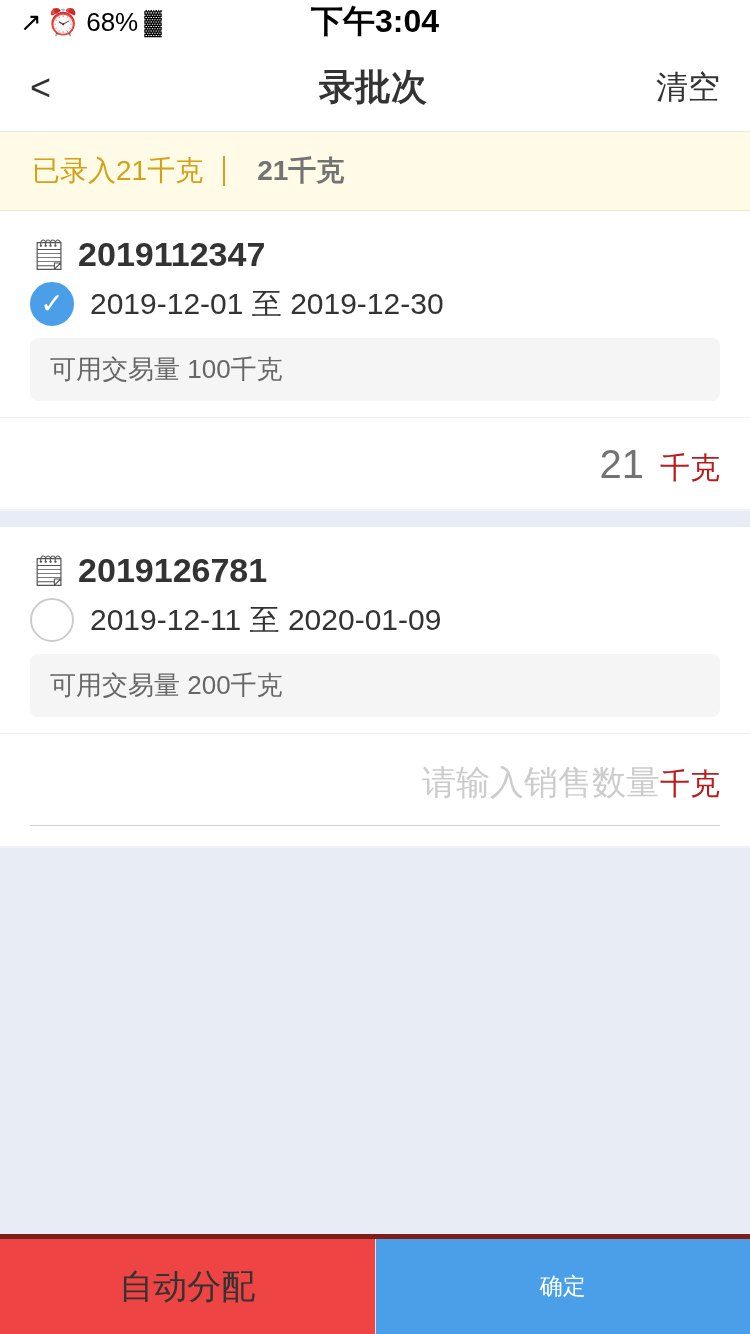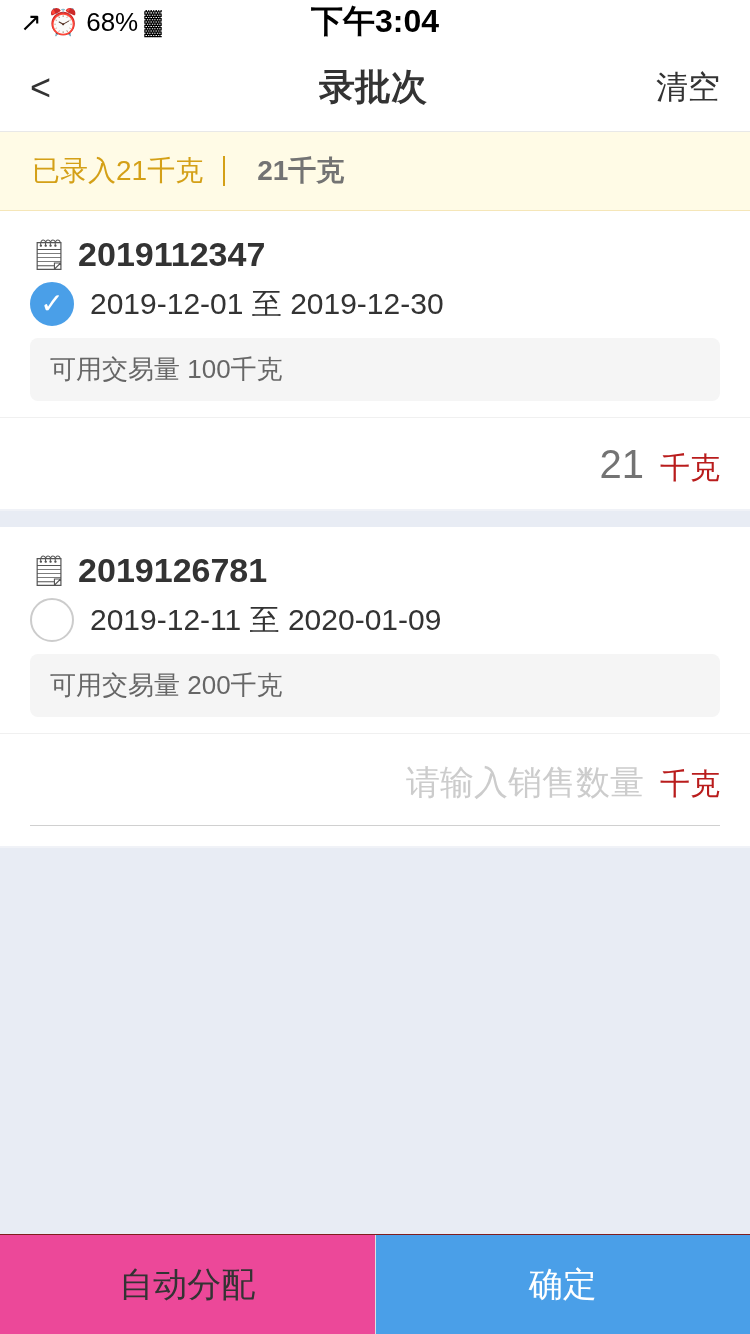--- a/index.html
+++ b/index.html
@@ -175,21 +175,20 @@
     }
     .qty-unit {
       font-size: 30px;
       color: #b91c1c;
       margin-top: 14px;
     }
     .qty-input-wrapper {
       display: flex;
       align-items: baseline;
       justify-content: flex-end;
-      gap: 16px;
       flex: 1;
     }
     .qty-input {
       font-size: 34px;
       color: #ccc;
       border: none;
       outline: none;
       text-align: right;
       background: transparent;
       width: 300px;
@@ -203,39 +202,39 @@
       margin: 0 30px;
     }
 
     
     .footer {
       position: fixed;
       bottom: 0;
       width: 750px;
       height: 100px;
       display: flex;
-      background: #ec4899;
-      border-top: 1px solid #7f1d1d;
+      background: #ef4444;
+      border-top: 5px solid #7f1d1d;
     }
     .footer-auto {
       flex: 1;
       display: flex;
       align-items: center;
       justify-content: center;
       font-size: 34px;
       color: #333;
       cursor: pointer;
       border-right: 1px solid #e0e0e0;
     }
     .footer-confirm {
       flex: 1;
       display: flex;
       align-items: center;
       justify-content: center;
-      font-size: 34px;
+      font-size: 23px;
       color: #fff;
       background: #4a9fe8;
       cursor: pointer;
     }
 
     .page-wrapper {
       display: flex;
       flex-direction: column;
       min-height: 1334px;
     }

